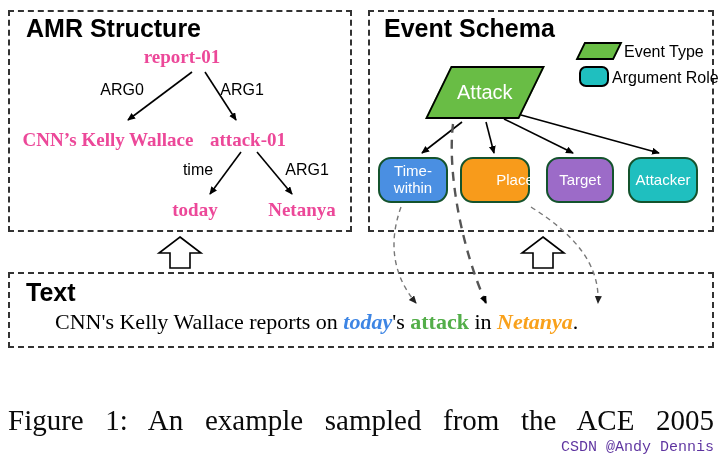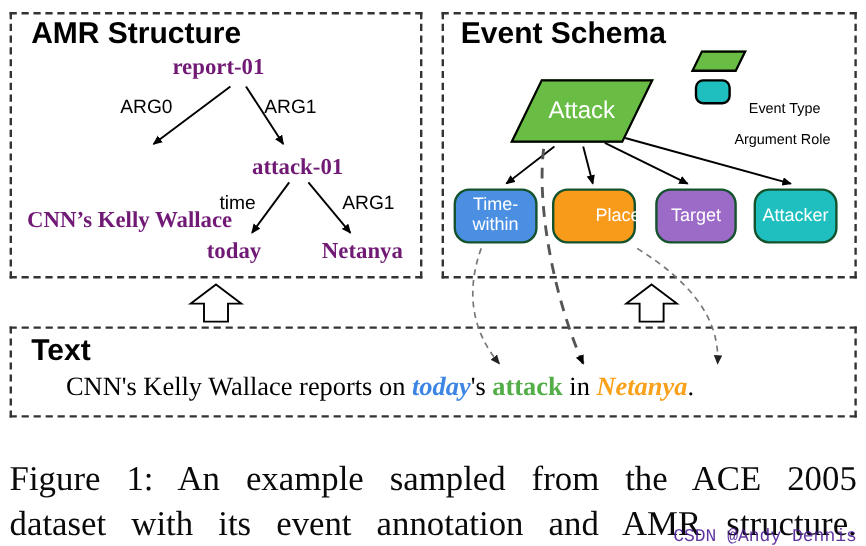--- a/index.html
+++ b/index.html
@@ -13,74 +13,74 @@
   #amr-panel{left:8px;top:10px;width:344px;height:222px;}
   #schema-panel{left:368px;top:10px;width:346px;height:222px;}
   #text-panel{left:8px;top:272px;width:706px;height:76px;}
   .panel-title{
     position:absolute;font-weight:bold;font-size:25px;color:#000;
     font-family:"Liberation Sans", sans-serif;letter-spacing:0px;
   }
   
   .amr-node{
     position:absolute;transform:translateX(-50%);white-space:nowrap;
-    font-family:"Liberation Serif", serif;font-weight:bold;font-size:19px;color:#701a75;
+    font-family:"Liberation Serif", serif;font-weight:bold;font-size:19px;color:#ec4899;
   }
   .amr-edge{
     position:absolute;transform:translateX(-50%);white-space:nowrap;
     font-family:"Liberation Sans", sans-serif;font-size:16px;color:#000;
   }
   
   .para{
     position:absolute;box-sizing:border-box;border:2px solid #000;
     transform:skewX(-26deg);display:flex;align-items:center;justify-content:center;
   }
   .para > span{transform:skewX(26deg);color:#fff;font-size:20px;}
   .role-box{
     position:absolute;box-sizing:border-box;border:2px solid #14532d;border-radius:13px;
     display:flex;align-items:center;justify-content:center;text-align:center;
     color:#fff;font-size:15px;line-height:1.12;top:157px;height:46px;
   }
-  .legend-label{position:absolute;font-size:12px;color:#000;white-space:nowrap;margin-top:40px;}
+  .legend-label{position:absolute;font-size:16px;color:#000;white-space:nowrap;}
   .legend-swatch-round{
     position:absolute;box-sizing:border-box;border:2px solid #000;border-radius:7px;
   }
   
   #sentence{
     position:absolute;left:55px;top:309px;white-space:nowrap;
     font-family:"Liberation Serif", serif;font-size:22px;color:#000;
   }
   .w-time{color:#3d85e4;font-weight:bold;font-style:italic;}
   .w-trigger{color:#53ae49;font-weight:bold;}
   .w-place{color:#f9a11b;font-weight:bold;font-style:italic;}
   
   #caption{
     position:absolute;left:8px;top:380px;width:706px;
     font-family:"Liberation Serif", serif;font-size:29px;color:#0a0a0a;line-height:38px;
   }
-  .cap-line{text-align:justify;text-align-last:justify;}
+  .cap-line{text-align:justify;text-align-last:justify;margin-top:21px;}
   
   #watermark{
     position:absolute;right:8px;top:439px;font-size:15px;color:#4c1d95;
     font-family:Liberation Mono, monospace;opacity:0.9;z-index:5;white-space:nowrap;
   }
   svg.overlay{position:absolute;left:0;top:0;pointer-events:none;}
 </style>
 </head>
 <body>
 
 <div id="stage">
 
   <div id="amr-panel" class="panel">
     <div class="panel-title" style="left:16px;top:2px;">AMR Structure</div>
   </div>
   <div class="amr-node" style="left:182px;top:46px;">report-01</div>
   <div class="amr-edge" style="left:122px;top:81px;">ARG0</div>
   <div class="amr-edge" style="left:242px;top:81px;">ARG1</div>
-  <div class="amr-node" style="left:108px;top:129px;margin-top:44px;">CNN’s Kelly Wallace</div>
+  <div class="amr-node" style="left:108px;top:129px;">CNN’s Kelly Wallace</div>
   <div class="amr-node" style="left:248px;top:129px;">attack-01</div>
   <div class="amr-edge" style="left:198px;top:161px;">time</div>
   <div class="amr-edge" style="left:307px;top:161px;">ARG1</div>
   <div class="amr-node" style="left:195px;top:199px;">today</div>
   <div class="amr-node" style="left:302px;top:199px;">Netanya</div>
 
   <div id="schema-panel" class="panel">
     <div class="panel-title" style="left:14px;top:2px;">Event Schema</div>
   </div>
 

